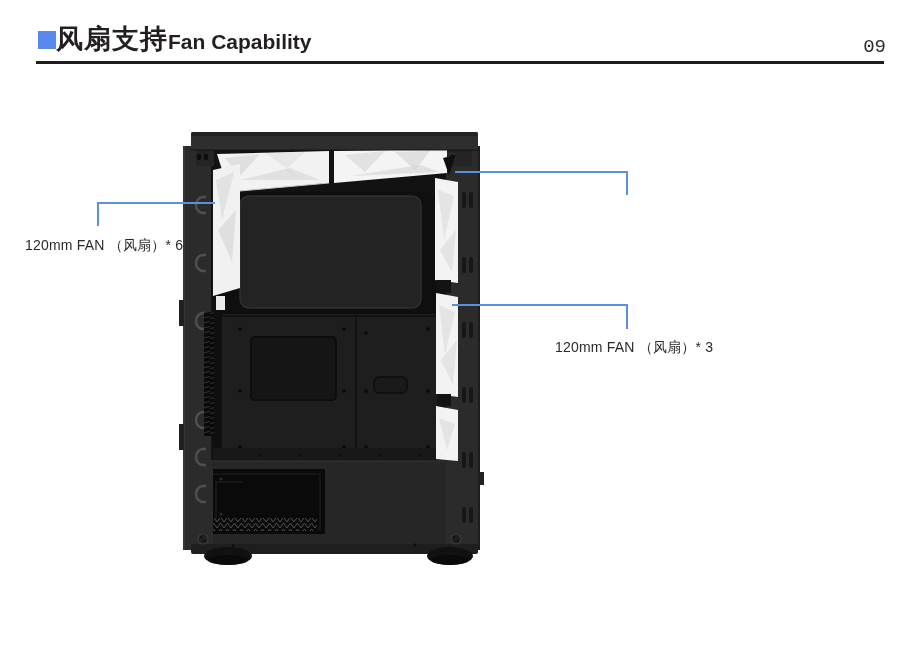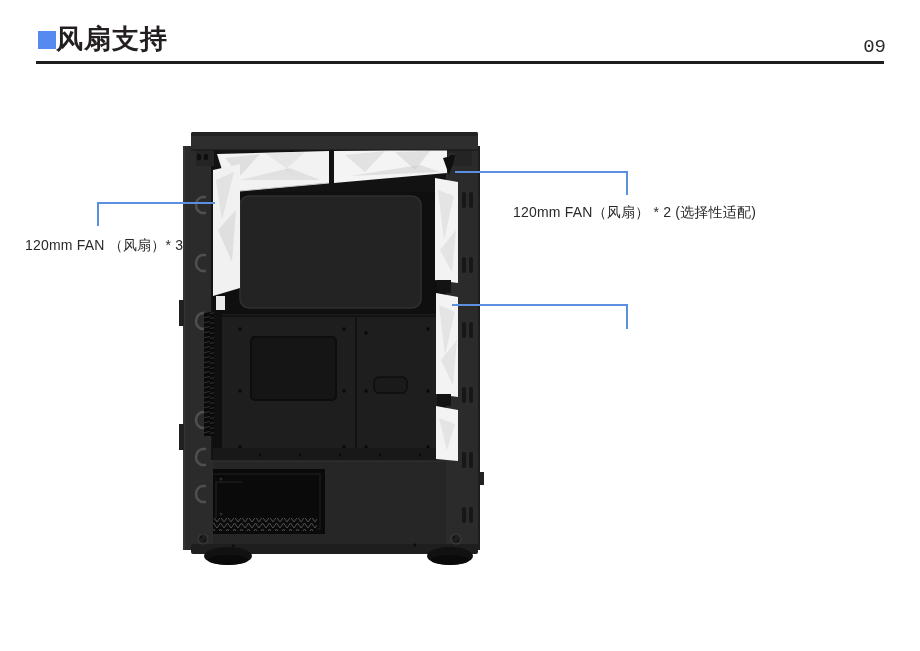--- a/index.html
+++ b/index.html
@@ -20,20 +20,21 @@
   svg{position:absolute;left:178px;top:125px;width:310px;height:445px;}
 </style>
 </head>
 <body>
 
 <div class="page">
 
   <div class="title-row">
     <div class="accent-square"></div>
     <div class="title-zh">风扇支持</div>
+    <div class="title-en">Fan Capability</div>
   </div>
   <div class="page-num">09</div>
   <div class="header-rule"></div>
 
   <svg viewBox="178 125 310 445" aria-hidden="true">
     <defs>
       <pattern id="mesh" width="7" height="6" patternUnits="userSpaceOnUse">
         <rect width="7" height="6" fill="#0b0b0b"></rect>
         <path d="M0 6 L3.5 1 L7 6" fill="none" stroke="#4f4f4f" stroke-width="1"></path>
       </pattern>
@@ -188,22 +189,22 @@
         <ellipse cx="228" cy="556" rx="24" ry="9" fill="#111111"></ellipse>
         <ellipse cx="228" cy="560" rx="20" ry="5" fill="#0a0a0a"></ellipse>
         <ellipse cx="450" cy="556" rx="23" ry="9" fill="#111111"></ellipse>
         <ellipse cx="450" cy="560" rx="19" ry="5" fill="#0a0a0a"></ellipse>
       </g>
     </g>
   </svg>
 
   <div class="callout" style="left:97px;top:202px;width:118px;height:2px;"></div>
   <div class="callout" style="left:97px;top:202px;width:2px;height:24px;"></div>
-  <div class="lbl" style="left:25px;top:237px;">120mm FAN （风扇）* 3</div>
+  <div class="lbl" style="left:25px;top:237px;">120mm FAN （风扇）* 6</div>
 
   <div class="callout" style="left:455px;top:171px;width:173px;height:2px;"></div>
   <div class="callout" style="left:626px;top:171px;width:2px;height:24px;"></div>
-  <div class="lbl" style="left:513px;top:204px;">120mm FAN（风扇） * 2 (选择性适配)</div>
 
   <div class="callout" style="left:452px;top:304px;width:176px;height:2px;"></div>
   <div class="callout" style="left:626px;top:304px;width:2px;height:25px;"></div>
+  <div class="lbl" style="left:555px;top:339px;">120mm FAN （风扇）* 3</div>
 
 </div>
 
 </body></html>

